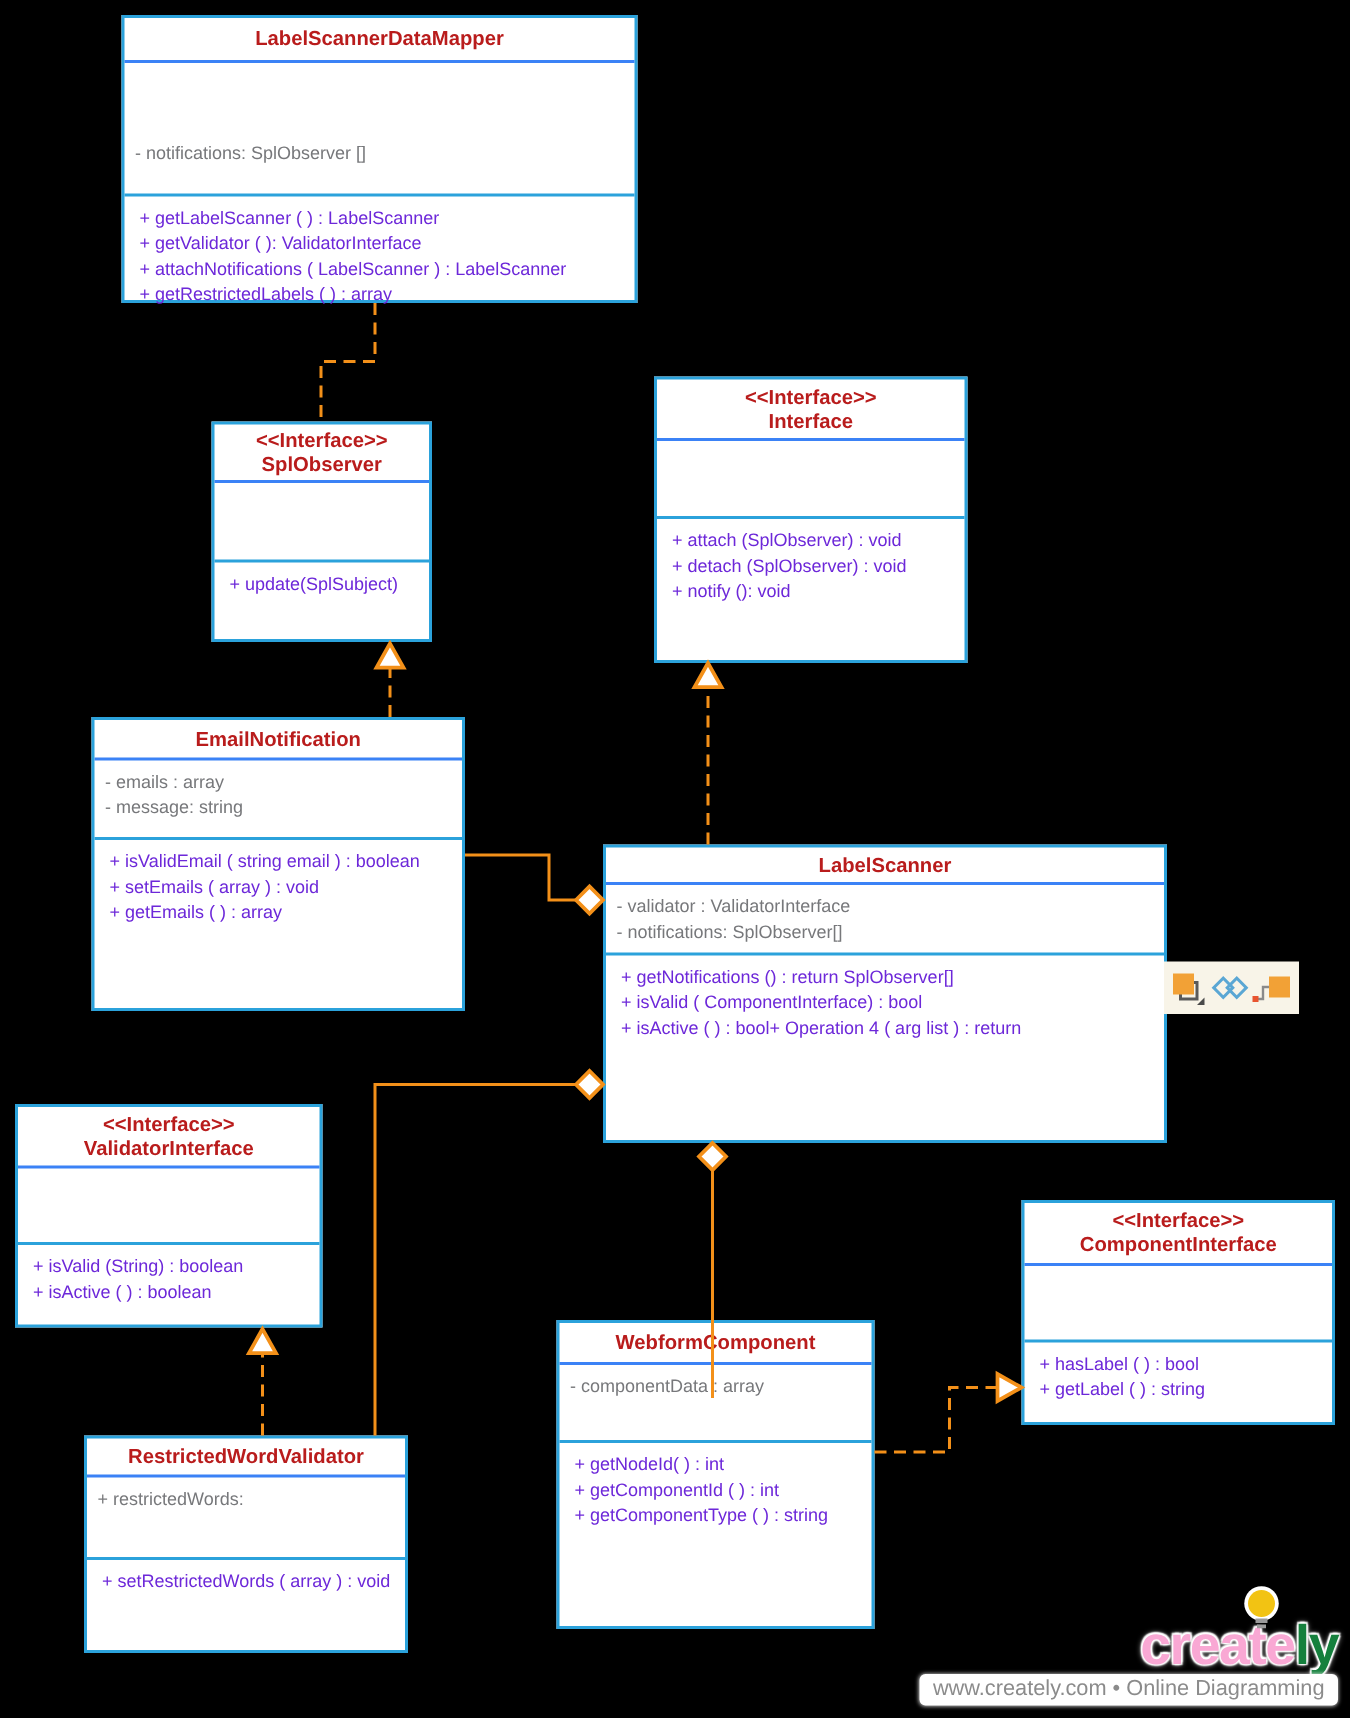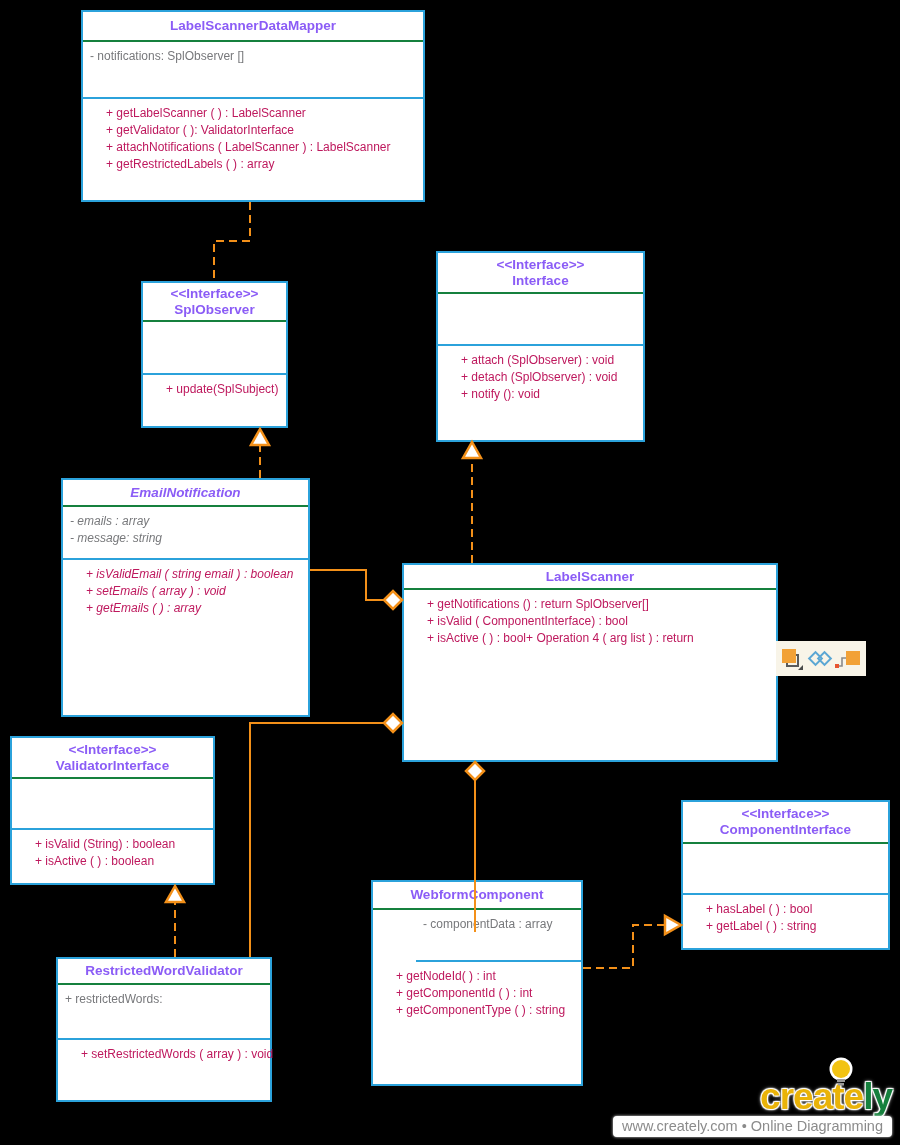--- a/index.html
+++ b/index.html
@@ -5,47 +5,47 @@
   html,body{margin:0;padding:0;}
   body{
     width:900px;height:1145px;position:relative;background:#000;
     font-family:"Liberation Sans", sans-serif;overflow:hidden;
   }
   .box{
     position:absolute;background:#fff;border:2px solid #2BA2DB;
     box-sizing:border-box;display:flex;flex-direction:column;z-index:3;
   }
   .hd{
-    border-bottom:2px solid #15803d;box-sizing:border-box;
+    border-bottom:2px solid #3b82f6;box-sizing:border-box;
     display:flex;flex-direction:column;justify-content:center;align-items:center;
-    font-weight:bold;color:#8b5cf6;font-size:13.5px;line-height:16px;
+    font-weight:bold;color:#b91c1c;font-size:13.5px;line-height:16px;
     flex:0 0 auto;
   }
   .at{
     border-bottom:2px solid #2BA2DB;box-sizing:border-box;
     padding:6px 7px 0 7px;color:#77787B;font-size:12px;line-height:17px;
     flex:0 0 auto;white-space:nowrap;
   }
   .mt{
-    padding:6px 7px 0 23px;color:#be185d;font-size:12px;line-height:17px;
+    padding:6px 7px 0 10px;color:#6d28d9;font-size:12px;line-height:17px;
     flex:1 1 auto;white-space:nowrap;
   }
   .lines{position:absolute;left:0;top:0;z-index:5;pointer-events:none;}
   .toolbar{
     position:absolute;left:776px;top:641px;width:90px;height:35px;
     background:#F8F4E8;z-index:7;display:flex;align-items:center;justify-content:center;
   }
   .logo{position:absolute;right:8px;bottom:8px;z-index:7;text-align:right;}
   .bulb{position:absolute;top:0px;right:38px;}
   .logotext{
     font-size:37px;font-weight:bold;letter-spacing:-1px;line-height:36px;
     margin-top:22px;
     text-shadow:0 0 2px #fff,0 0 4px #fff,1px 1px 1px #fff,-1px -1px 1px #fff,1px -1px 1px #fff,-1px 1px 1px #fff;
   }
-  .logotext .blue{color:#eab308;}
+  .logotext .blue{color:#f9a8d4;}
   .logotext .orange{color:#15803d;}
   .tagline{
     display:inline-block;background:#fff;border-radius:4px;padding:2px 9px 3px 9px;
     color:#8B8B8B;font-size:14.5px;margin-top:1px;
     box-shadow:0 0 3px rgba(255,255,255,.9);
     text-align:right;
   }
 </style>
 </head>
 <body>
@@ -77,21 +77,21 @@
     <polygon points="384,600 393,591 402,600 393,609"></polygon>
     <polygon points="384,723 393,714 402,723 393,732"></polygon>
     <polygon points="475,762 484,771 475,780 466,771"></polygon>
   </g>
 </svg>
 
 <div class="box" style="left:81px;top:10px;width:344px;height:192px;">
   <div class="hd" style="height:30px;">
       <div>LabelScannerDataMapper</div>
     </div>
-  <div class="at" style="height:57px;">
+  <div class="at" style="height:43px;margin-top:46px;">
     <div>- notifications: SplObserver []</div>
   </div>
   <div class="mt">
     <div>+ getLabelScanner ( ) : LabelScanner</div>
     <div>+ getValidator ( ): ValidatorInterface</div>
     <div>+ attachNotifications  ( LabelScanner ) : LabelScanner</div>
     <div>+ getRestrictedLabels ( ) : array</div>
   </div>
 </div>
 
@@ -112,39 +112,43 @@
     <div>Interface</div>
   </div>
   <div class="at" style="height:52px;"></div>
   <div class="mt">
     <div>+ attach (SplObserver) : void</div>
     <div>+ detach (SplObserver) : void</div>
     <div>+ notify (): void</div>
   </div>
 </div>
 
-<div class="box" style="left:61px;top:478px;width:249px;height:239px;font-style:italic;">
+<div class="box" style="left:61px;top:478px;width:249px;height:196px;">
   <div class="hd" style="height:27px;">
       <div>EmailNotification</div>
     </div>
   <div class="at" style="height:53px;">
     <div>- emails : array</div>
     <div>- message: string</div>
   </div>
   <div class="mt">
     <div>+ isValidEmail ( string email ) : boolean</div>
     <div>+ setEmails ( array ) : void</div>
     <div>+ getEmails ( ) : array</div>
   </div>
 </div>
 
 <div class="box" style="left:402px;top:563px;width:376px;height:199px;">
   <div class="hd" style="height:25px;">
       <div>LabelScanner</div>
     </div>
+  <div class="at" style="height:47px;">
+    <div>-  validator : ValidatorInterface</div>
+    <div>- notifications:  SplObserver[]</div>
+  </div>
   <div class="mt">
     <div>+  getNotifications () : return SplObserver[]</div>
     <div>+ isValid ( ComponentInterface) : bool</div>
     <div>+ isActive ( ) : bool+ Operation 4 ( arg list ) : return</div>
   </div>
 </div>
 
 <div class="box" style="left:10px;top:736px;width:205px;height:149px;">
   <div class="hd" style="height:41px;">
     <div>&lt;&lt;Interface&gt;&gt;</div>
@@ -178,21 +182,21 @@
   </div>
   <div class="mt">
     <div>+ setRestrictedWords ( array ) : void</div>
   </div>
 </div>
 
 <div class="box" style="left:371px;top:880px;width:212px;height:206px;">
   <div class="hd" style="height:28px;">
       <div>WebformComponent</div>
     </div>
-  <div class="at" style="height:52px;margin-left:43px;">
+  <div class="at" style="height:52px;">
     <div>- componentData  : array</div>
   </div>
   <div class="mt">
     <div>+ getNodeId( ) : int</div>
     <div>+ getComponentId ( ) : int</div>
     <div>+ getComponentType ( ) : string</div>
   </div>
 </div>
 
 <div class="toolbar">

